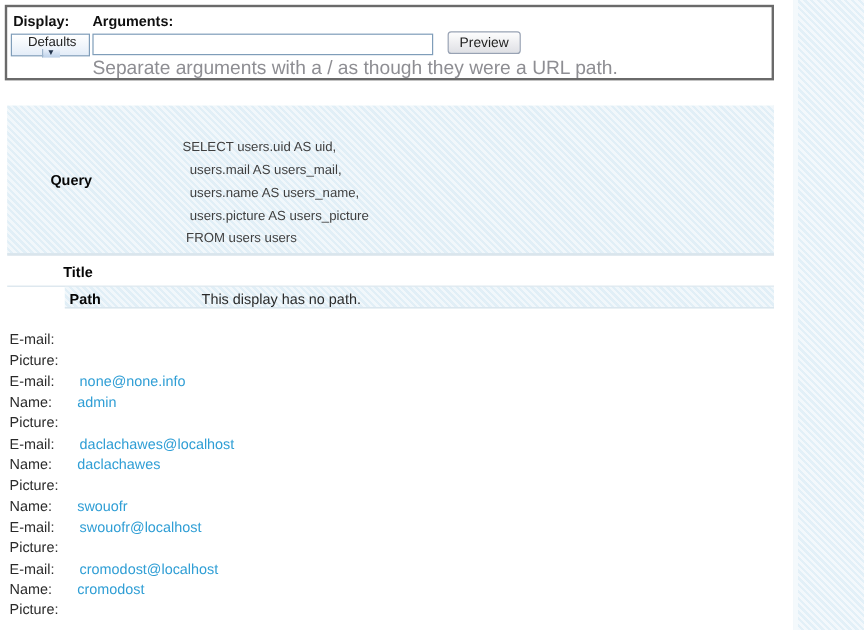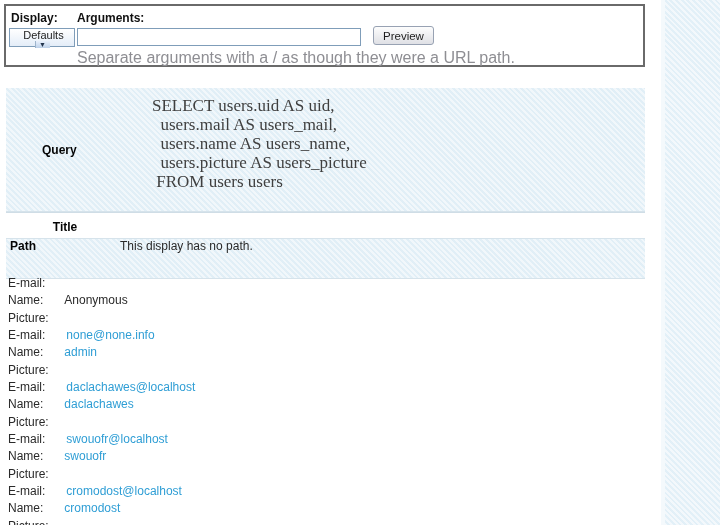--- a/index.html
+++ b/index.html
@@ -68,27 +68,27 @@
       repeating-linear-gradient(45deg, rgba(255,255,255,.4) 0 2px, rgba(209,231,243,.3) 2px 4px),
       #e8f2f8;
   }
   .srow-label{
     width:114px;box-sizing:border-box;padding-left:4px;
     font-size:12px;font-weight:bold;color:#050505;flex-shrink:0;
   }
   .row-query{height:124px;}
   .row-query .srow-label{align-self:center;margin-left:32px;}
   .row-query pre{
-    margin:0;padding:8px 0 0 0;
-    font-family:Liberation Serif, serif;
-    font-size:17px;line-height:19px;color:#3f3f3f;white-space:pre;
+    margin:0;padding:26px 0 0 0;
+    font-family:Liberation Sans, sans-serif;
+    font-size:11px;line-height:19px;color:#3f3f3f;white-space:pre;
   }
   .row-title{height:27px;border-top:1px solid #cfdde6;}
   .row-title .srow-label{padding-top:7px;text-align:center;}
-  .row-path{height:40px;align-items:flex-start;}
+  .row-path{height:18px;align-items:flex-end;margin-left:48px;}
   .row-path .srow-value{font-size:12px;color:#2a2a2a;}
 
   
   .results{
     position:absolute;left:8px;top:275px;width:645px;
     font-size:12px;line-height:17.33px;color:#2a2a2a;
   }
   .field-line .lbl{margin-right:21px;}
   .results a{color:#2f9ed5;text-decoration:none;cursor:pointer;}
 </style>
@@ -127,27 +127,26 @@
     <span class="srow-value"></span>
   </div>
   <div class="srow blue row-path">
     <span class="srow-label">Path</span>
     <span class="srow-value">This display has no path.</span>
   </div>
 </div>
 
 <div class="results">
     <div class="field-line"><span class="lbl">E-mail:</span><span></span></div>
-    <div class="field-line"><span class="lbl">Name:</span><span>Anonymous</span></div>
     <div class="field-line"><span class="lbl">Picture:</span><span></span></div>
     <div class="field-line"><span class="lbl">E-mail:</span><a>none@none.info</a></div>
     <div class="field-line"><span class="lbl">Name:</span><a>admin</a></div>
     <div class="field-line"><span class="lbl">Picture:</span><span></span></div>
     <div class="field-line"><span class="lbl">E-mail:</span><a>daclachawes@localhost</a></div>
     <div class="field-line"><span class="lbl">Name:</span><a>daclachawes</a></div>
     <div class="field-line"><span class="lbl">Picture:</span><span></span></div>
+    <div class="field-line"><span class="lbl">Name:</span><a>swouofr</a></div>
     <div class="field-line"><span class="lbl">E-mail:</span><a>swouofr@localhost</a></div>
-    <div class="field-line"><span class="lbl">Name:</span><a>swouofr</a></div>
     <div class="field-line"><span class="lbl">Picture:</span><span></span></div>
     <div class="field-line"><span class="lbl">E-mail:</span><a>cromodost@localhost</a></div>
     <div class="field-line"><span class="lbl">Name:</span><a>cromodost</a></div>
     <div class="field-line"><span class="lbl">Picture:</span><span></span></div>
   </div>
 
 </body></html>

